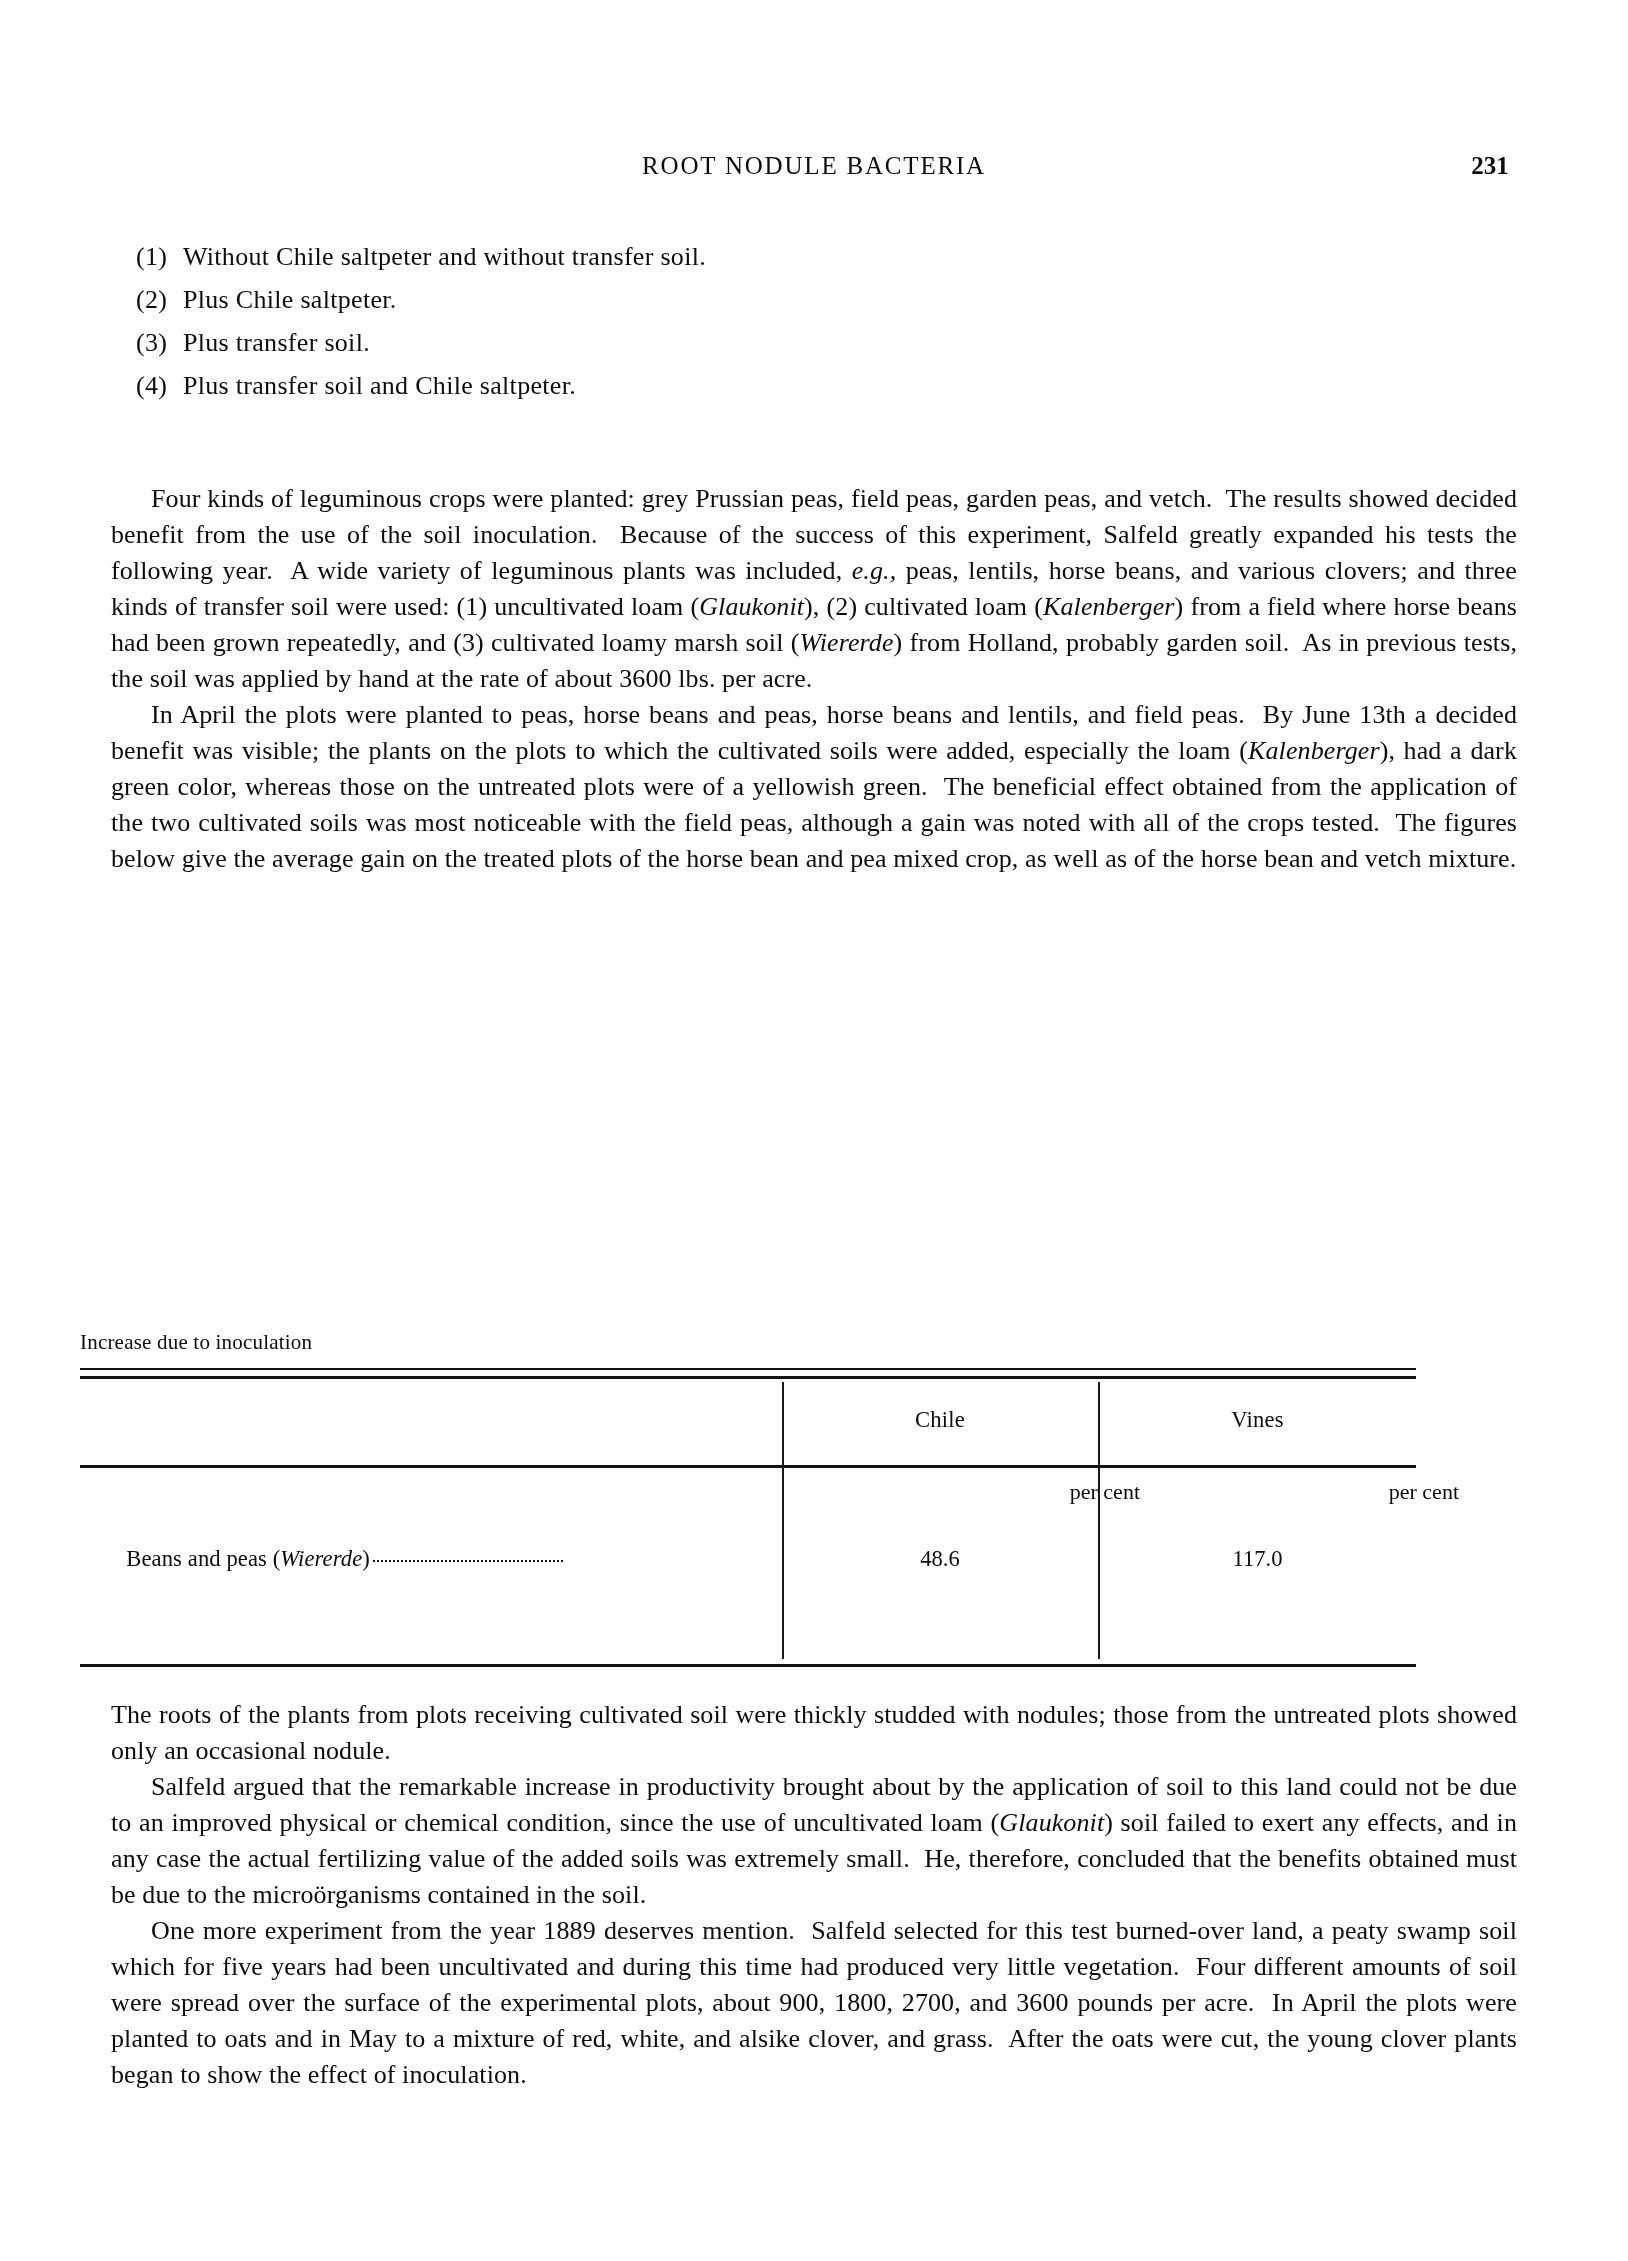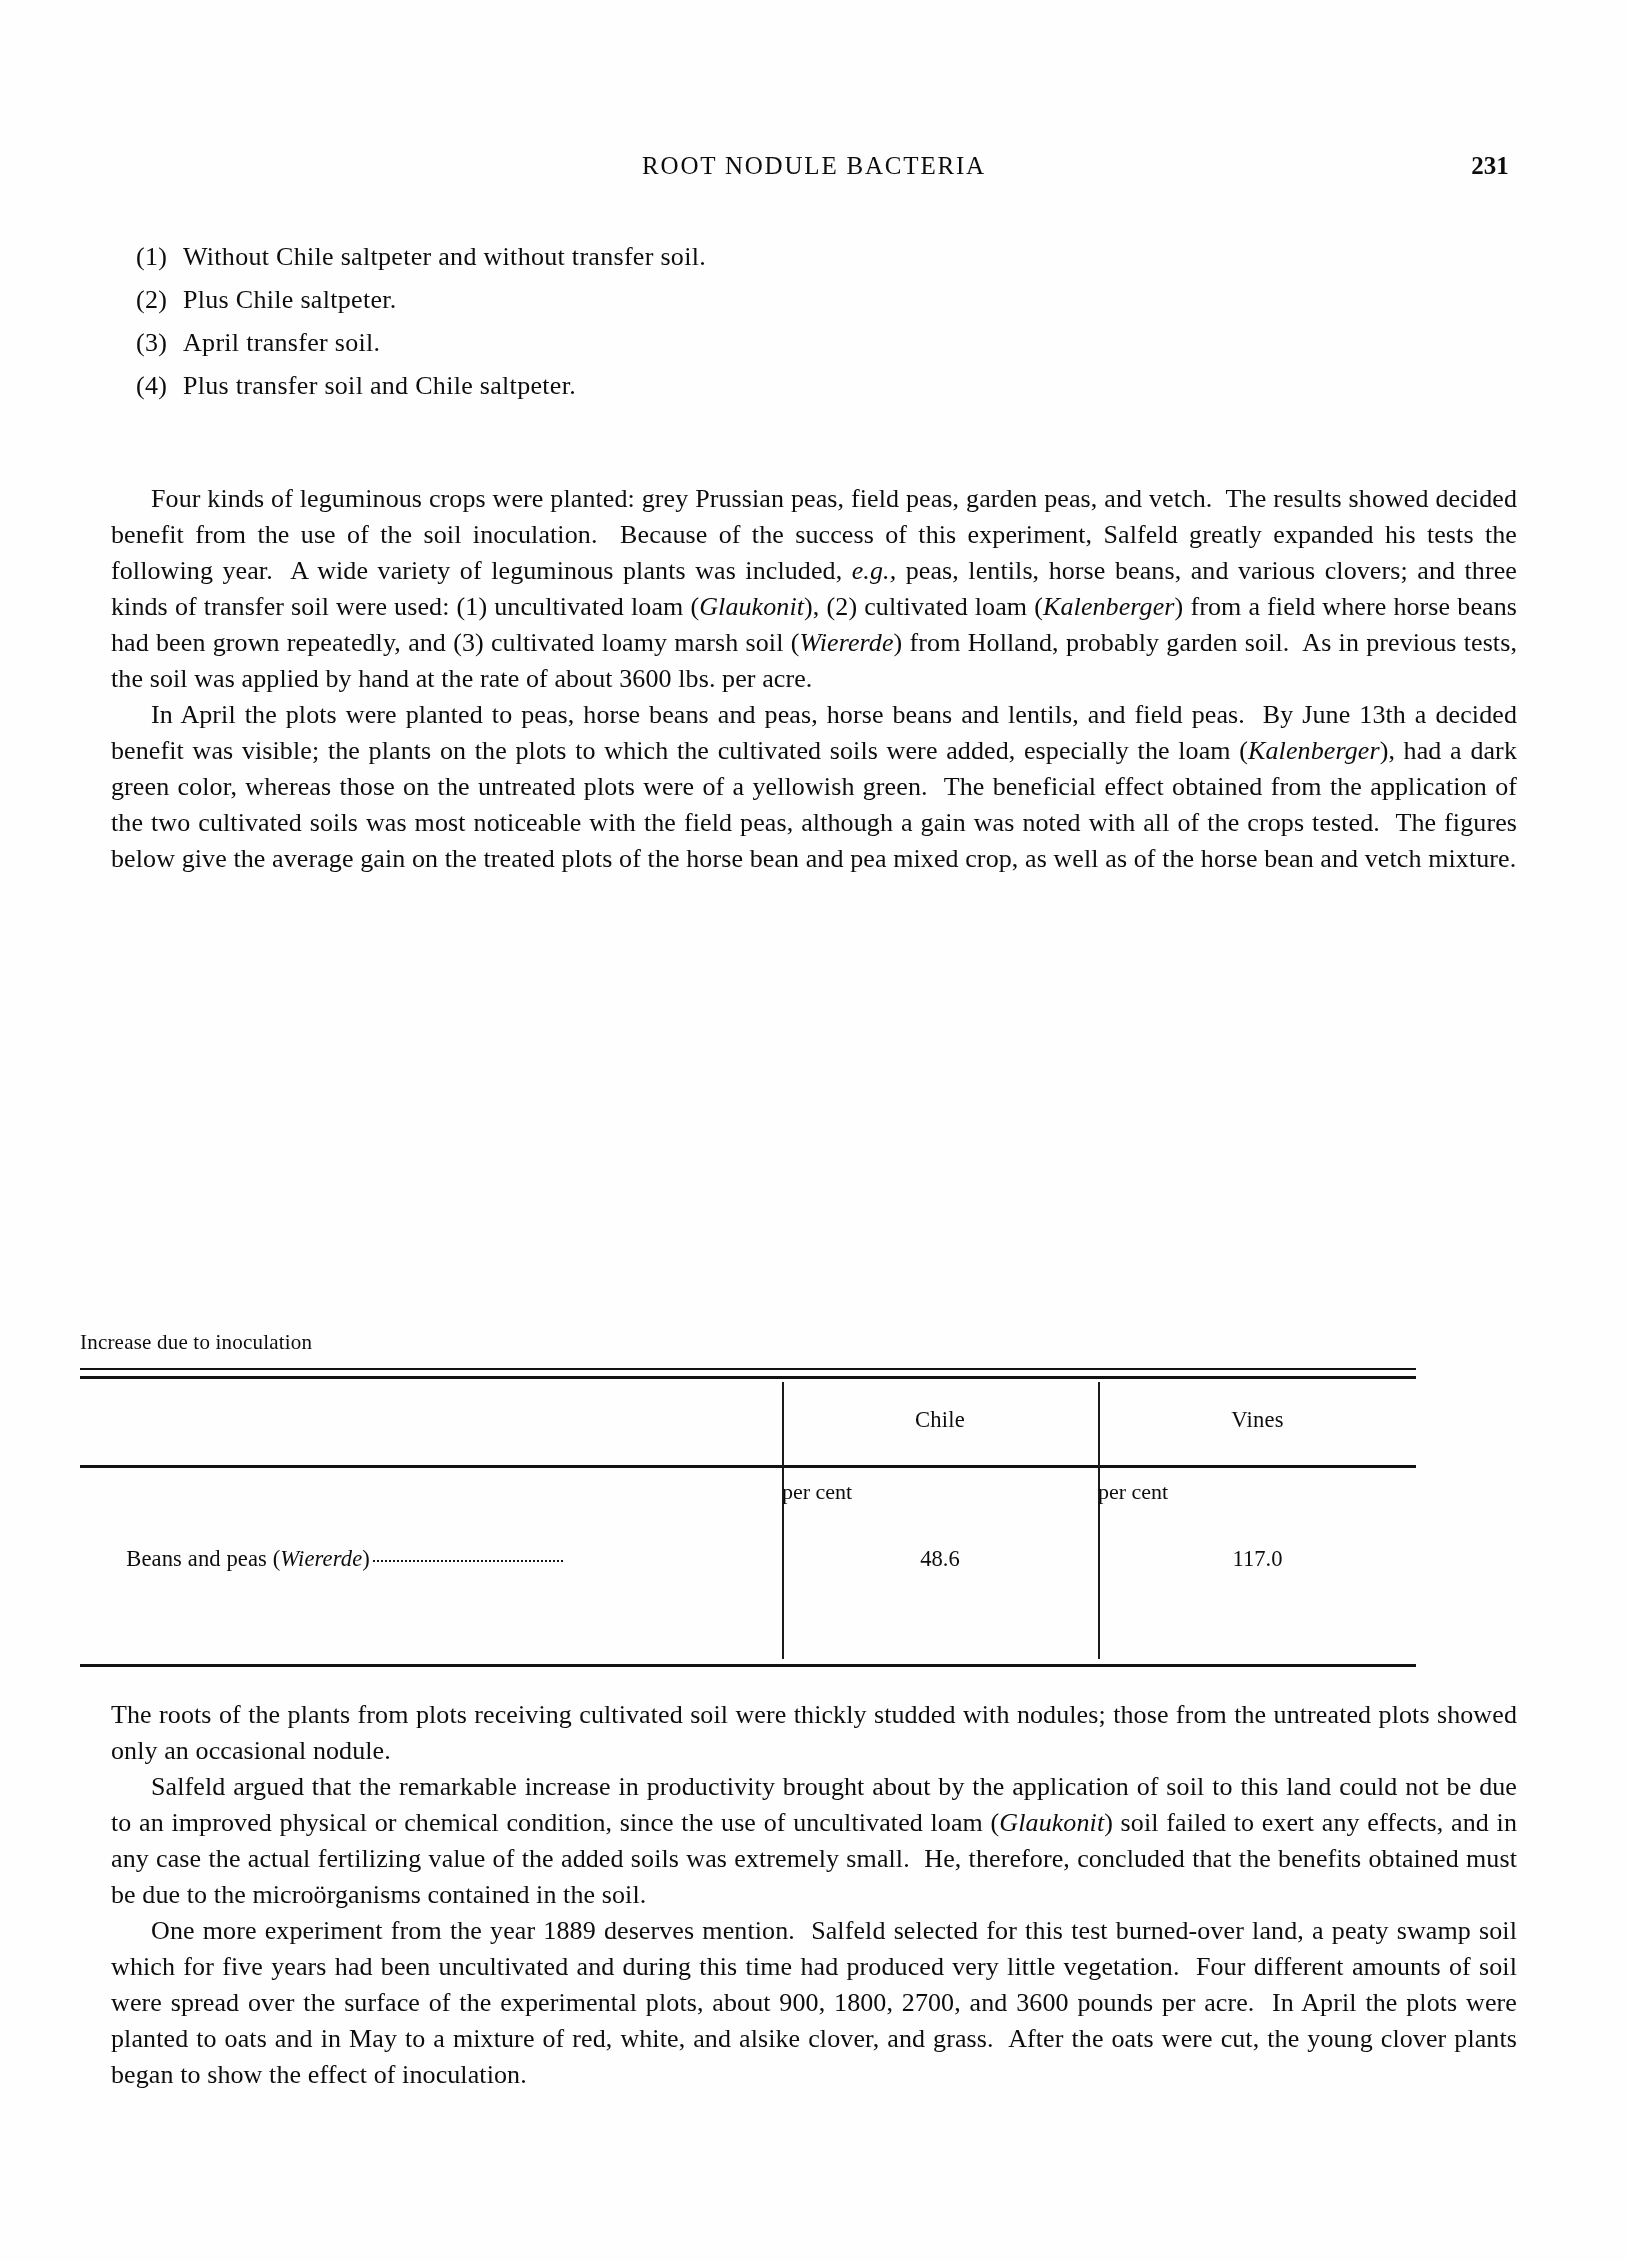--- a/index.html
+++ b/index.html
@@ -137,21 +137,22 @@
     letter-spacing: 0.2px;
   }
   .colhead-seed  { left: 702px; width: 316px; }
   .colhead-vines { left: 1018px; width: 319px; }
 
   .subhead {
     position: absolute;
     top: 149px;
     font-size: 22px;
     line-height: 28px;
-    text-align: left;
+    text-align: right;
+    padding-left: 42px;
   }
   .subhead-seed  { left: 702px; width: 316px; }
   .subhead-vines { left: 1018px; width: 319px; }
 
   .tbl-rows {
     position: absolute;
     left: 0;
     top: 213px;
     width: 1336px;
   }
@@ -202,21 +203,21 @@
   </div>
 
   <div class="numlist">
     <div class="numlist-item">
       <span class="numlist-marker">(1)</span><span>Without Chile saltpeter and without transfer soil.</span>
     </div>
     <div class="numlist-item">
       <span class="numlist-marker">(2)</span><span>Plus Chile saltpeter.</span>
     </div>
     <div class="numlist-item">
-      <span class="numlist-marker">(3)</span><span>April transfer soil.</span>
+      <span class="numlist-marker">(3)</span><span>Plus transfer soil.</span>
     </div>
     <div class="numlist-item">
       <span class="numlist-marker">(4)</span><span>Plus transfer soil and Chile saltpeter.</span>
     </div>
   </div>
 
   <div class="bodyblock" id="block-top">
     <p>Four kinds of leguminous crops were planted: grey Prussian peas, field peas, garden peas, and vetch.&nbsp; The results showed decided benefit from the use of the soil inoculation.&nbsp; Because of the success of this experiment, Salfeld greatly expanded his tests the following year.&nbsp; A wide variety of leguminous plants was included, <i>e.g.,</i> peas, lentils, horse beans, and various clovers; and three kinds of transfer soil were used: (1) uncultivated loam (<i>Glaukonit</i>), (2) cultivated loam (<i>Kalenberger</i>) from a field where horse beans had been grown repeatedly, and (3) cultivated loamy marsh soil (<i>Wiererde</i>) from Holland, probably garden soil.&nbsp; As in previous tests, the soil was applied by hand at the rate of about 3600 lbs. per acre.</p>
     <p>In April the plots were planted to peas, horse beans and peas, horse beans and lentils, and field peas.&nbsp; By June 13th a decided benefit was visible; the plants on the plots to which the cultivated soils were added, especially the loam (<i>Kalenberger</i>), had a dark green color, whereas those on the untreated plots were of a yellowish green.&nbsp; The beneficial effect obtained from the application of the two cultivated soils was most noticeable with the field peas, although a gain was noted with all of the crops tested.&nbsp; The figures below give the average gain on the treated plots of the horse bean and pea mixed crop, as well as of the horse bean and vetch mixture.</p>
   </div>

